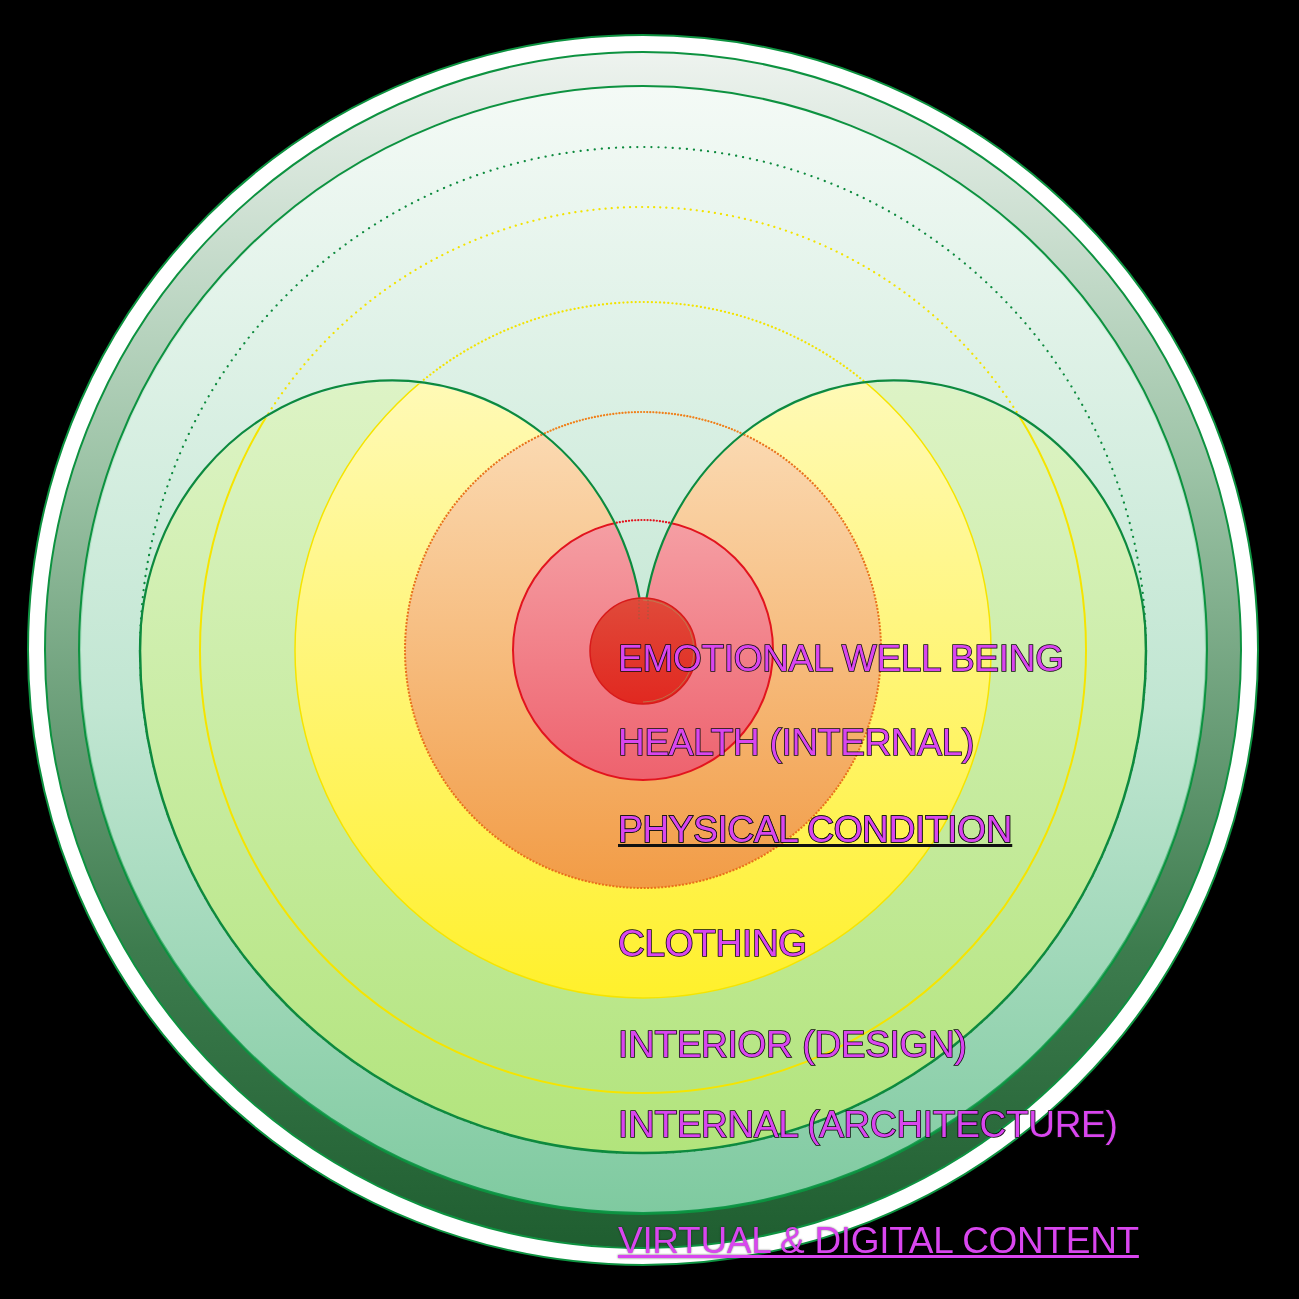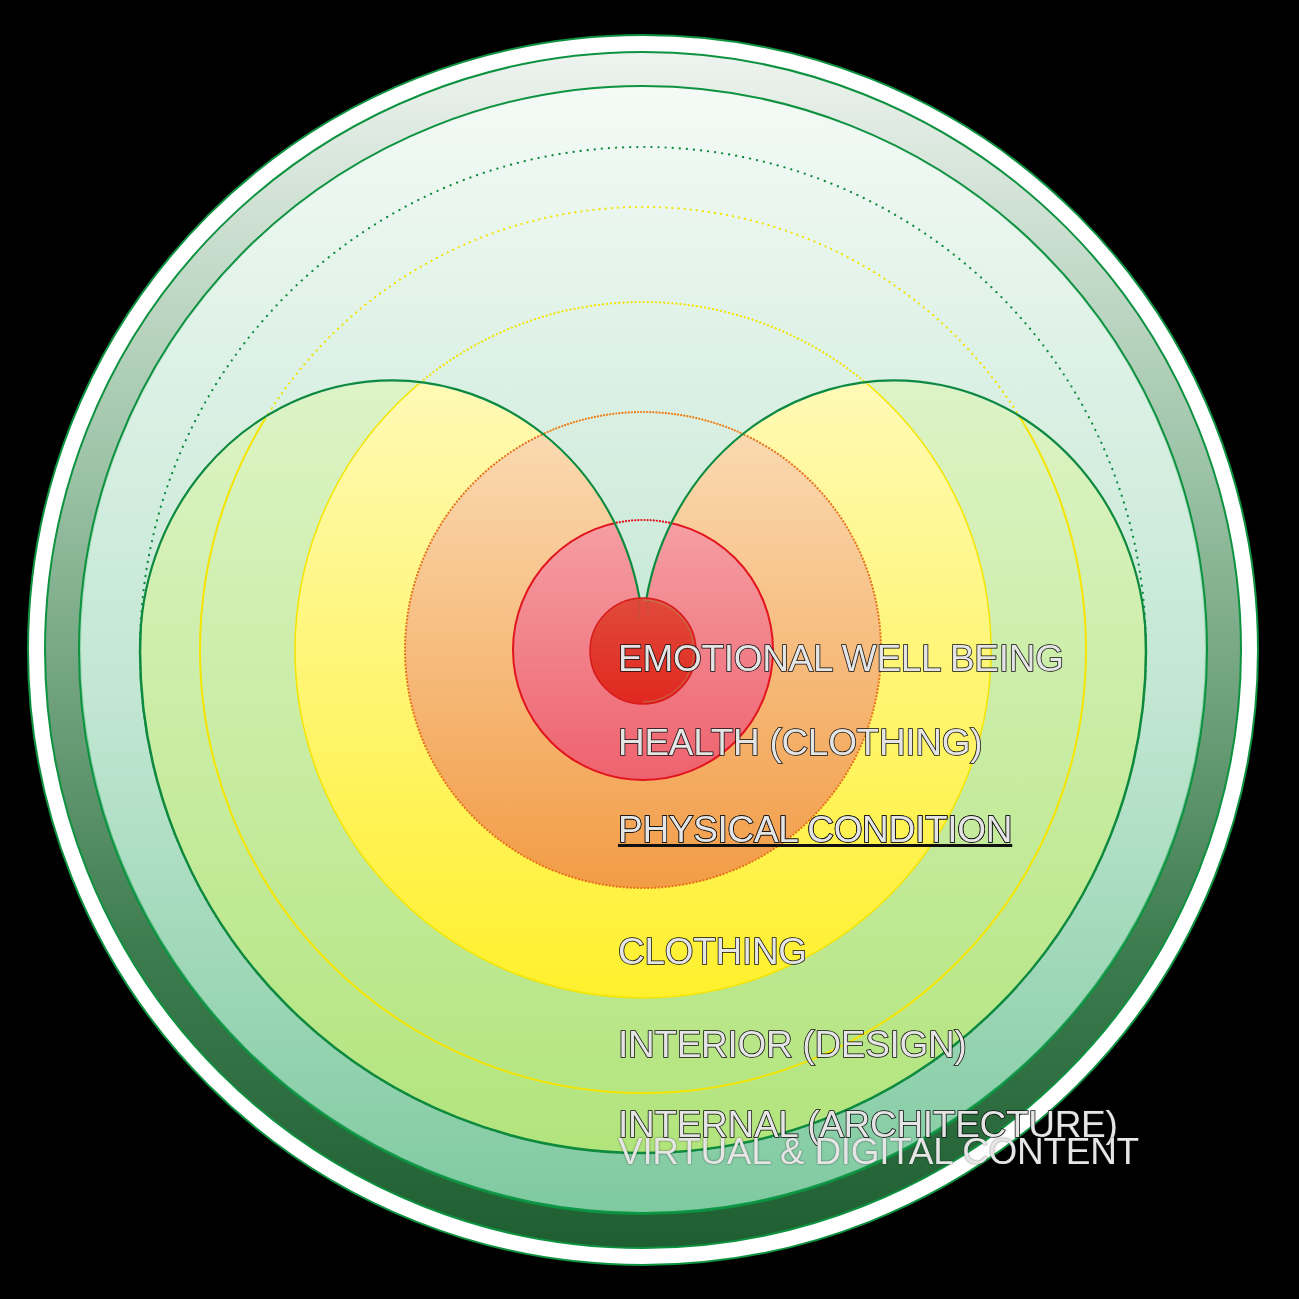--- a/index.html
+++ b/index.html
@@ -4,21 +4,21 @@
 <style>
   html, body { margin: 0; padding: 0; background: #000; }
   body { width: 1299px; height: 1299px; position: relative; overflow: hidden; }
   #diagram { position: absolute; left: 0; top: 0; width: 1299px; height: 1299px; }
   .label {
     position: absolute;
     left: 618px;
     font-family: "Liberation Sans", sans-serif;
     font-size: 37px;
     line-height: 1;
-    color: #e5e5e5;
+    color: #d946ef;
     white-space: nowrap;
     -webkit-text-stroke: 1.5px #111;
     paint-order: stroke fill;
     text-shadow: 0 0 1px #000;
     letter-spacing: -0.3px;
   }
   .label.last { -webkit-text-stroke: 0; text-shadow: 0 0 2px rgba(0,0,0,0.6); }
 </style>
 </head>
 <body>
@@ -102,18 +102,18 @@
 
   <circle cx="643" cy="651" r="53" fill="url(#gCore)" stroke="#d81a1a" stroke-width="1.5"></circle>
   <path d="M 643 600 A 51 51 0 0 1 643 702" fill="none" stroke="#a69a60" stroke-width="1" opacity="0.6"></path>
   <g stroke="#9a5a40" stroke-width="1" stroke-dasharray="1.5 2">
     <line x1="639" y1="600" x2="639" y2="620"></line>
     <line x1="648" y1="600" x2="648" y2="620"></line>
   </g>
 </svg>
 
 <div class="label" style="top:640px;">EMOTIONAL WELL BEING</div>
-<div class="label" style="top:724px;">HEALTH (CLOTHING)</div>
+<div class="label" style="top:724px;">HEALTH (INTERNAL)</div>
 <div class="label" style="top:811px;text-decoration:underline;">PHYSICAL CONDITION</div>
-<div class="label" style="top:925px;margin-top:8px;">CLOTHING</div>
+<div class="label" style="top:925px;">CLOTHING</div>
 <div class="label" style="top:1026px;">INTERIOR (DESIGN)</div>
 <div class="label" style="top:1106px;">INTERNAL (ARCHITECTURE)</div>
-<div class="label last" style="top:1133px;">VIRTUAL &amp; DIGITAL CONTENT</div>
+<div class="label last" style="top:1222px;text-decoration:underline;">VIRTUAL &amp; DIGITAL CONTENT</div>
 
 </body></html>

